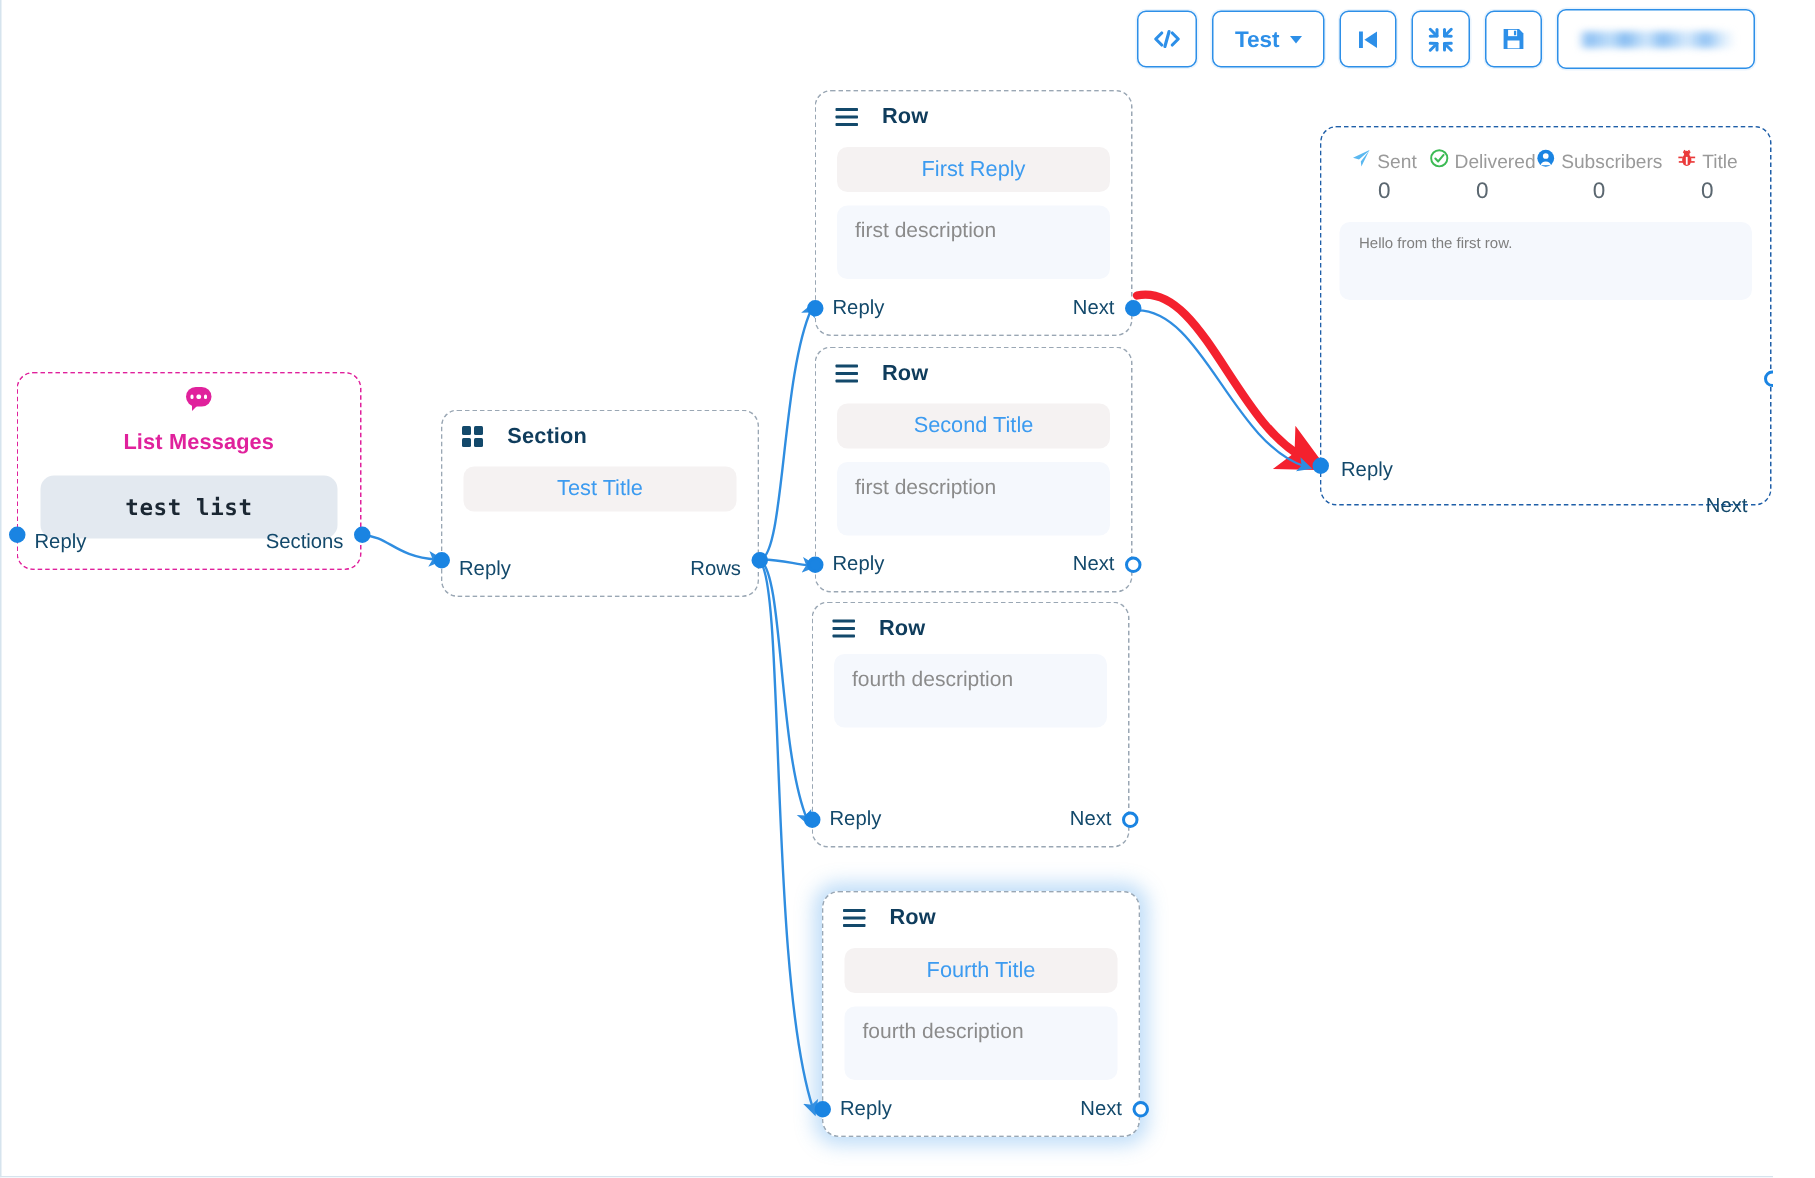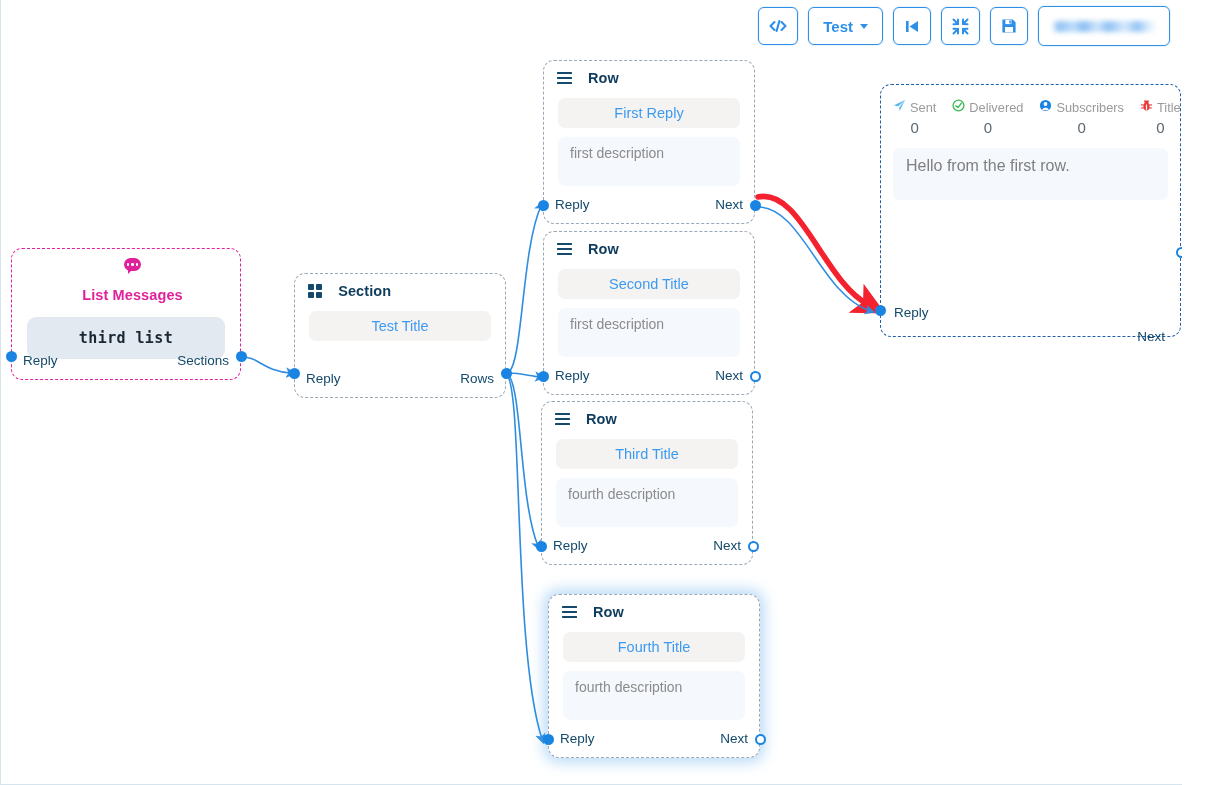--- a/index.html
+++ b/index.html
@@ -159,33 +159,33 @@
     background: #e3e9f0;
     border-radius: 9px;
     display: flex; align-items: center; justify-content: center;
     font-size: 15px; font-weight: bold; color: #1b2733;
     font-family: "DejaVu Sans Mono", monospace;
     letter-spacing: .4px;
     cursor: pointer;
   }
 
   .stats {
-    display: flex; padding: 14px 12px 0 12px; gap: 16px;
+    display: flex; padding: 14px 12px 0 12px; gap: 0;
   }
   .stat { flex: 1; text-align: center; }
   .stat-label {
     display: flex; align-items: center; justify-content: center; gap: 4px;
     font-size: 12.8px; color: #9a9a9a; white-space: nowrap;
   }
   .stat-value { font-size: 15px; color: #5b6770; margin-top: 4px; }
   .msg-field {
     margin: 12px 12px 0 12px;
     background: #f5f8fd; border-radius: 7px;
     height: 52px; padding: 9px 13px;
-    color: #7f7f7f; font-size: 16px;
+    color: #7f7f7f; font-size: 10px;
   }
   .text-next {
     position: absolute; right: 15px; top: 244px;
     font-size: 13.5px; color: #13496b;
   }
   .text-reply {
     position: absolute; left: 13px; bottom: 16px;
     font-size: 13.5px; color: #13496b;
   }
 </style>
@@ -277,21 +277,21 @@
 
   <div class="node dashed-pink" id="node-list">
     <div class="node-head pink">
       <span class="ico-chat">
           <i></i>
           <i></i>
           <i></i>
         </span>
       <span>List Messages</span>
     </div>
-    <div class="list-btn">third list</div>
+    <div class="list-btn">test list</div>
     <div class="port-row">
       <span>Reply</span>
       <span>Sections</span>
     </div>
   </div>
   <div class="port" style="left:5px; top:351px;"></div>
   <div class="port" style="left:235px; top:351px;"></div>
 
   <div class="node dashed-gray" id="node-section">
     <div class="node-head">
@@ -352,21 +352,20 @@
 
   <div class="node dashed-gray" id="node-row3">
     <div class="node-head">
       <span class="ico-hamburger">
           <i></i>
           <i></i>
           <i></i>
         </span>
       <span>Row</span>
     </div>
-    <div class="title-field">Third Title</div>
     <div class="desc-field">fourth description</div>
     <div class="port-row">
       <span>Reply</span>
       <span>Next</span>
     </div>
   </div>
   <div class="port" style="left:535px; top:541px;"></div>
   <div class="port hollow" style="left:747px; top:541px;"></div>
 
   <div class="node dashed-gray selected" id="node-row4">

